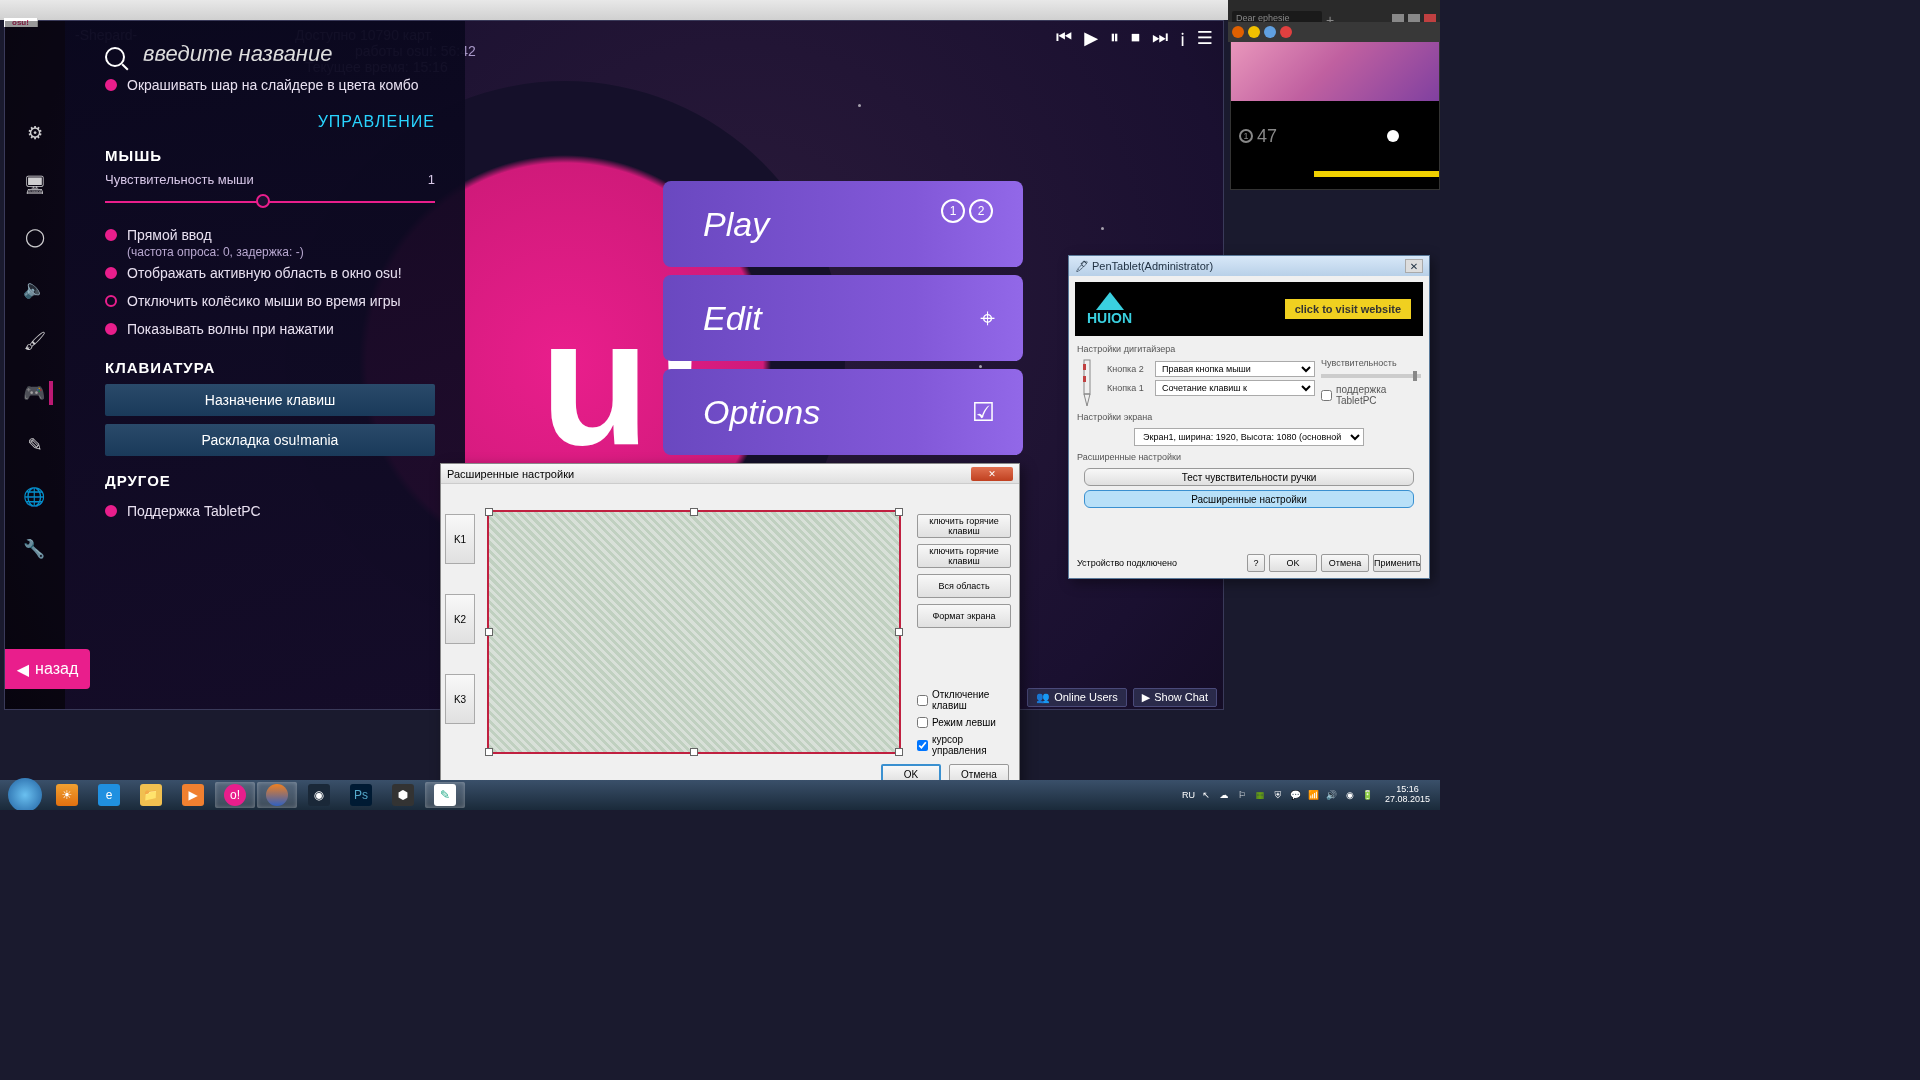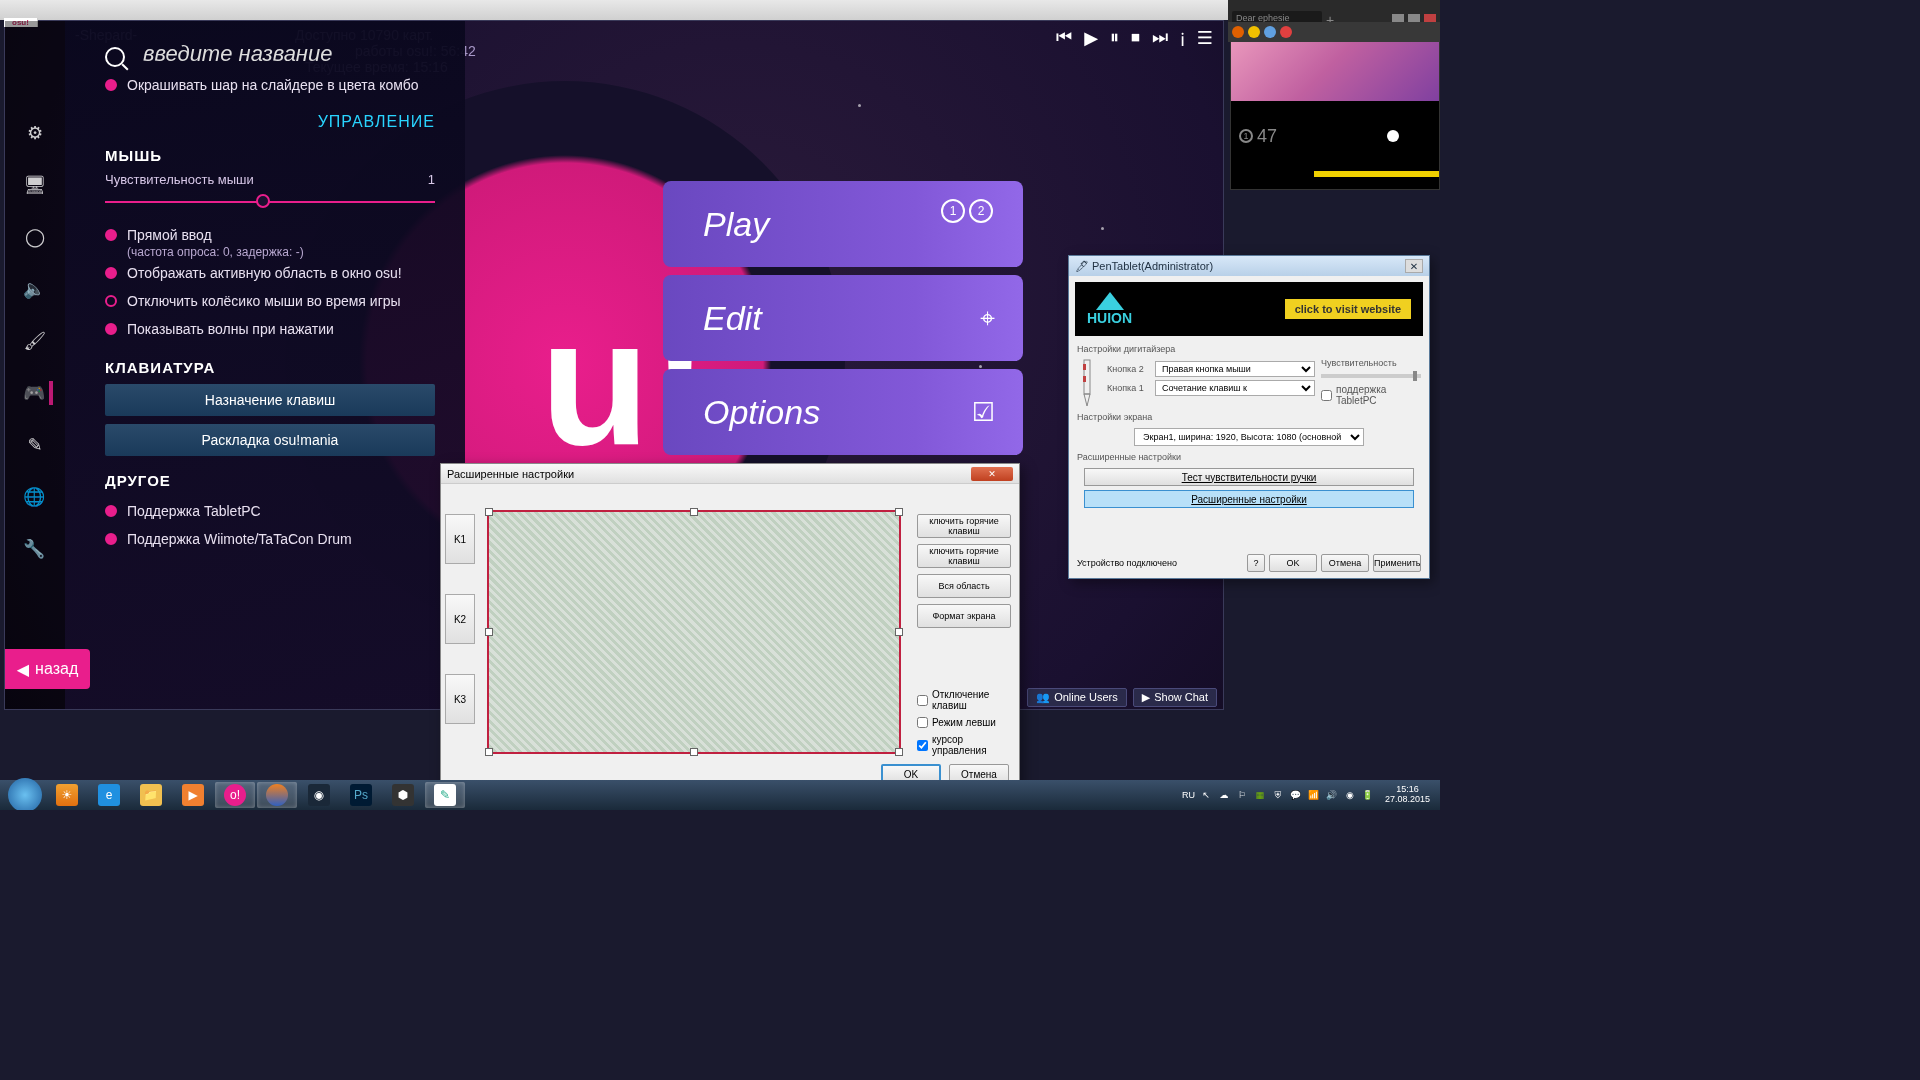--- a/index.html
+++ b/index.html
@@ -82,21 +82,21 @@
 .pentablet-close { width:18px; height:14px; background:#ddd; border:1px solid #aaa; font-size:10px; display:flex; align-items:center; justify-content:center; }
 .pentablet-header { height:54px; background:#000; display:flex; align-items:center; justify-content:space-between; padding:0 12px; margin:6px; }
 .pentablet-logo { color:#3ad0e0; font-size:14px; font-weight:bold; display:flex; flex-direction:column; align-items:center;text-align:right; }
 .pentablet-logo-tri { width:0; height:0; border-left:14px solid transparent; border-right:14px solid transparent; border-bottom:18px solid #3ad0e0; }
 .pentablet-visit { background:#f0d020; color:#333; padding:4px 10px; font-size:11px; font-weight:bold; }
 .pentablet-section { padding:2px 8px; color:#555; font-size:9px; }
 .pentablet-row { display:flex; align-items:center; gap:4px; margin:3px 0; }
 .pentablet-select { flex:1; height:16px; border:1px solid #aaa; background:#fff; font-size:9px; padding:0 2px; }
 .pentablet-pen { width:20px; height:50px; position:relative; margin-right:4px; }
 .pentablet-wide-select { width:230px; height:18px; border:1px solid #aaa; background:#fff; font-size:9px; margin:4px auto; display:block; padding:0 4px; }
-.pentablet-wide-btn { display:block; width:330px; height:18px; margin:4px auto; font-size:10px; border:1px solid #999; background:linear-gradient(#f8f8f8,#e0e0e0); border-radius:0;text-decoration:underline; }
+.pentablet-wide-btn { display:block; width:330px; height:18px; margin:4px auto; font-size:10px; border:1px solid #999; background:linear-gradient(#f8f8f8,#e0e0e0); border-radius:6px; }
 .pentablet-wide-btn.active { background:#b8e0f8; border-color:#3a90d0; }
 .pentablet-footer { position:absolute; bottom:6px; left:8px; right:8px; display:flex; align-items:center; justify-content:space-between; font-size:9px; }
 .pentablet-footer-btns { display:flex; gap:4px; }
 .pentablet-footer-btns button { width:48px; height:18px; font-size:9px; border:1px solid #999; background:linear-gradient(#f8f8f8,#e0e0e0); border-radius:2px; }
 
 
 .video-preview { position:absolute; right:0; top:20px; width:210px; height:170px; background:#000; z-index:4; border:1px solid #333; }
 .video-preview-top { height:80px; background:linear-gradient(135deg,#f0a0c0,#c060a0,#8040a0); }
 .video-preview-main { height:70px; background:#000; position:relative; display:flex; align-items:center; justify-content:center; }
 .video-preview-main::before { content:""; width:12px; height:12px; background:#fff; border-radius:50%; position:absolute; right:40px; }
@@ -242,24 +242,20 @@
     </div>
 
     <div class="osu-subsection-title">КЛАВИАТУРА</div>
     <button class="osu-wide-btn">Назначение клавиш</button>
     <button class="osu-wide-btn">Раскладка osu!mania</button>
 
     <div class="osu-subsection-title">ДРУГОЕ</div>
     <div class="osu-opt-row">
       <div class="osu-radio on"></div>
         <span>Поддержка TabletPC</span>
-    </div>
-    <div class="osu-opt-row">
-      <div class="osu-radio on"></div>
-        <span>Поддержка Wiimote/TaTaCon Drum</span>
     </div>
   </div>
 
   <div class="osu-menu">
     <div class="osu-menu-btn">
       <span>Play</span>
       <span class="badge badge2">1</span>
       <span class="badge">2</span>
     </div>
     <div class="osu-menu-btn">

